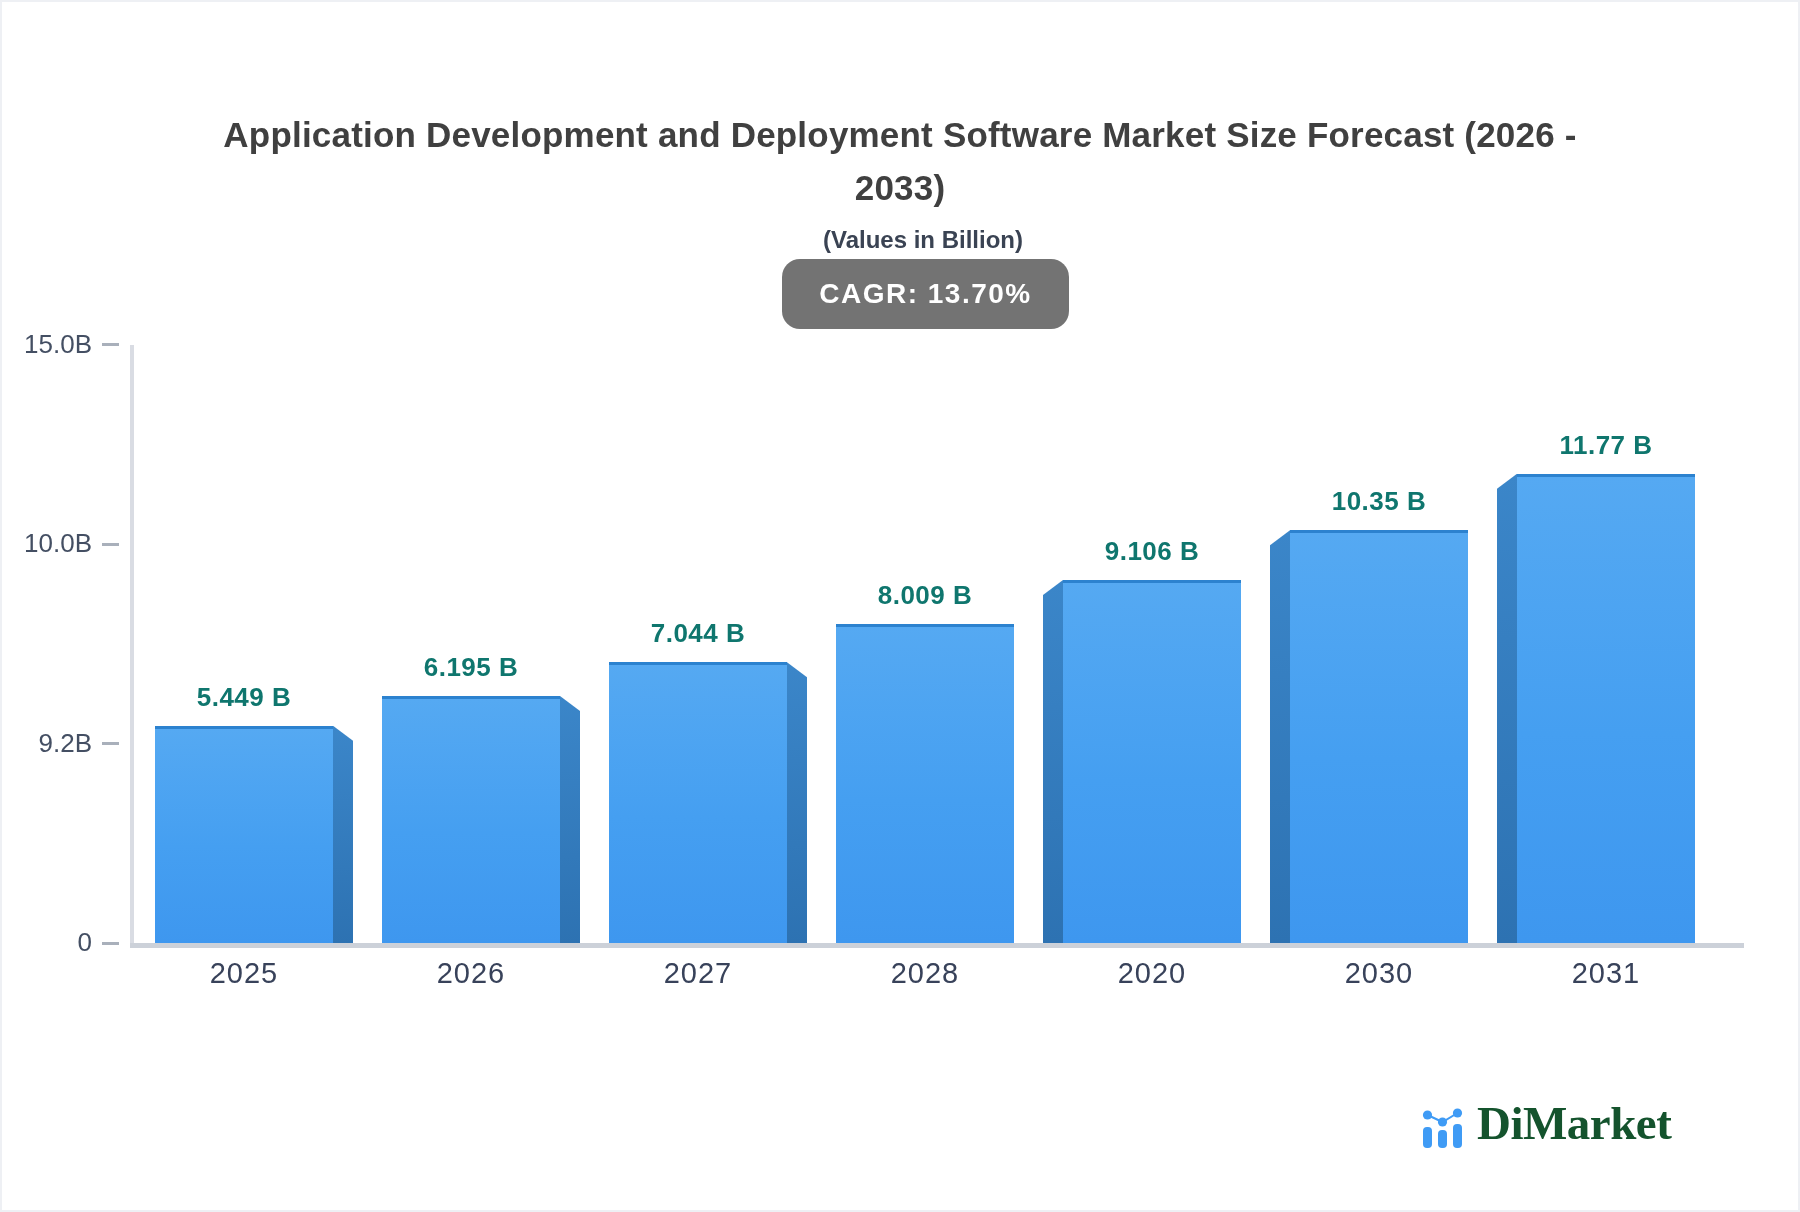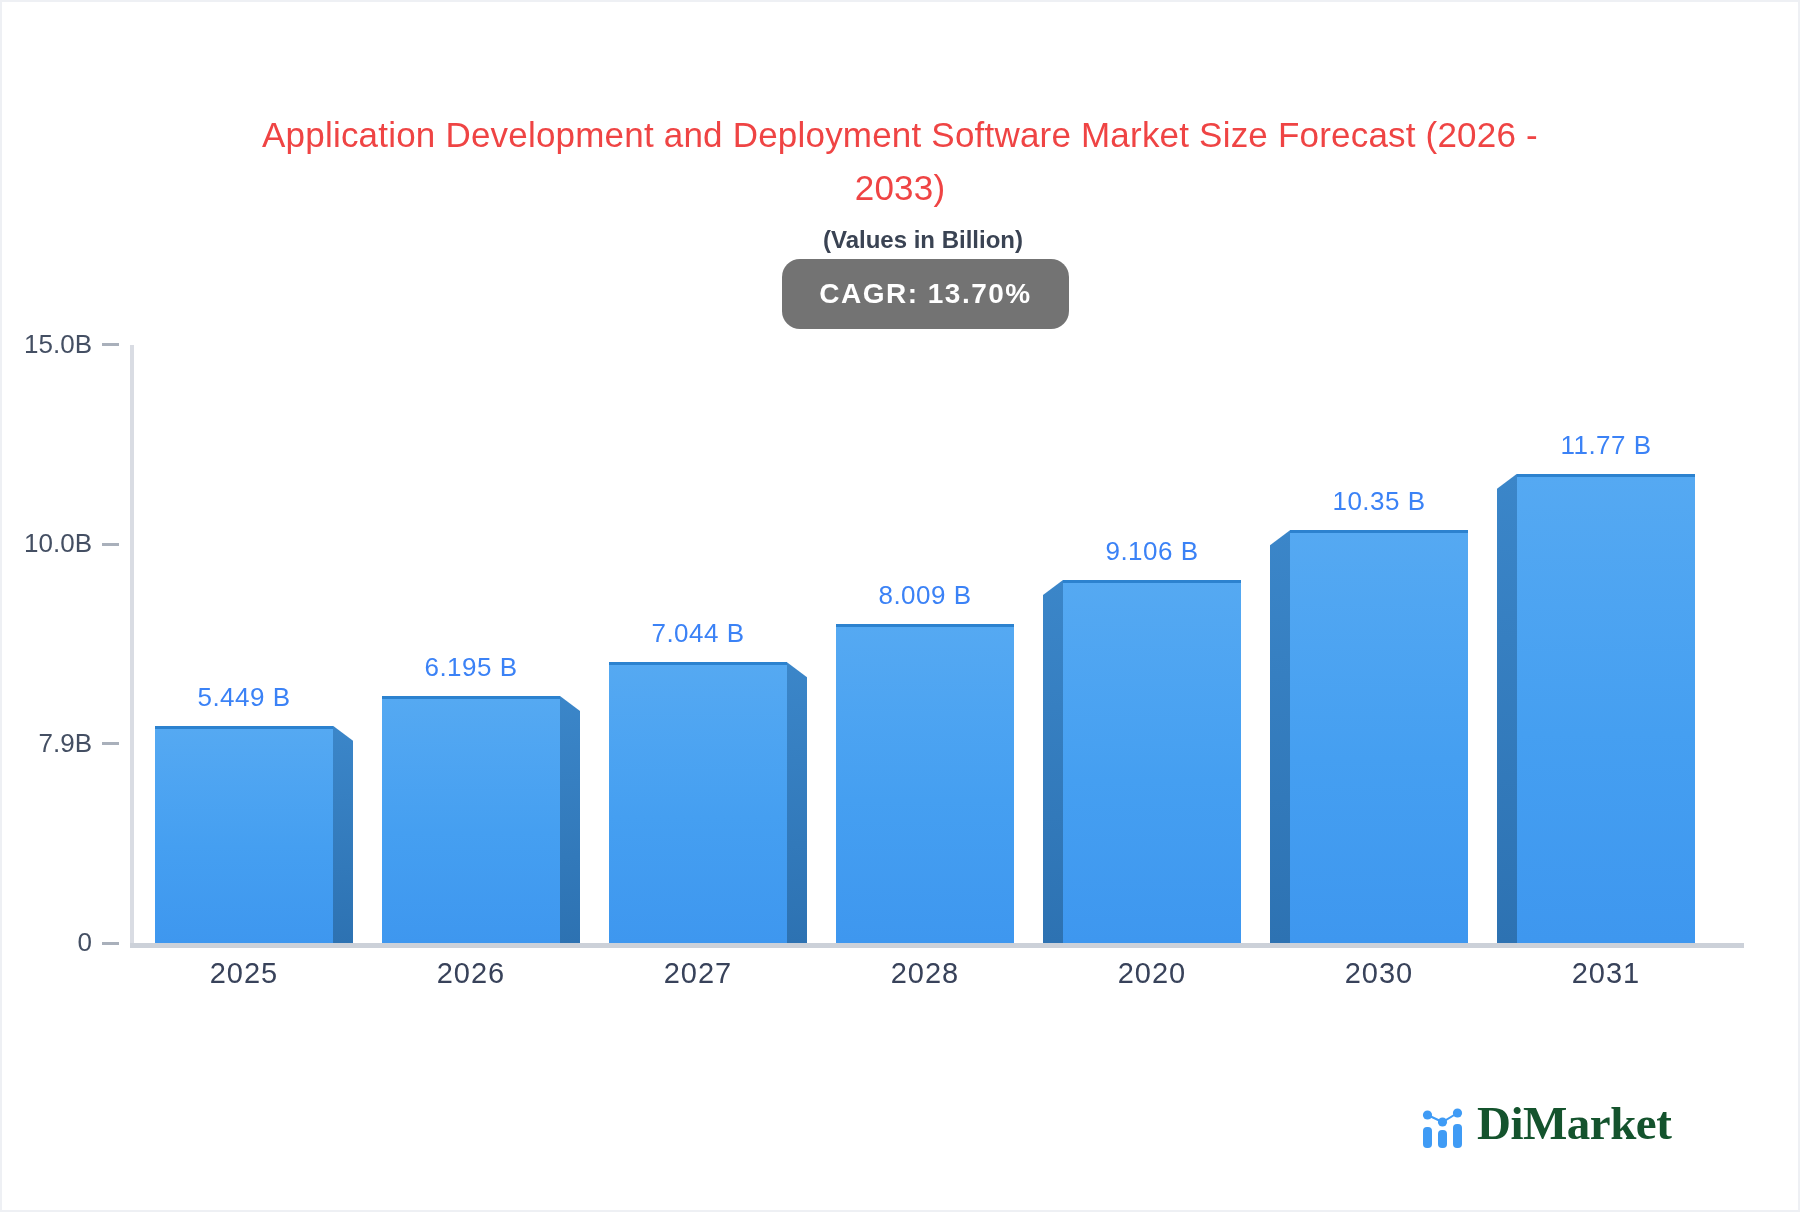--- a/index.html
+++ b/index.html
@@ -3,21 +3,21 @@
 <meta charset="utf-8">
 <style>
   html,body{margin:0;padding:0;background:#fff;}
   #frame{
     position:relative;width:1796px;height:1208px;background:#ffffff;
     border:2px solid #eef0f4;overflow:hidden;
     font-family:"Liberation Sans",sans-serif;
   }
   #header{position:absolute;left:0;right:0;top:106px;text-align:center;}
   .title-line{
-    font-size:35px;font-weight:400;color:#ef4444;line-height:53px;
+    font-size:35px;font-weight:700;color:#404040;line-height:53px;
     letter-spacing:.2px;
     text-align:center;
   }
   #subtitle{
     position:absolute;left:0;right:0;top:224px;text-align:center;
     font-size:24px;font-weight:700;color:#3a4353;padding-left:46px;
   }
   #cagr-badge{
     position:absolute;left:780px;top:257px;width:287px;height:70px;
     border-radius:18px;display:flex;align-items:center;justify-content:center;
@@ -30,22 +30,22 @@
   .y-tick-dash{position:absolute;left:100px;width:17px;height:3px;background:#a9b0bb;}
   .y-tick-label{
     position:absolute;left:0;width:90px;text-align:right;
     font-size:26px;font-weight:500;color:#444f63;
   }
   .bar-face{position:absolute;
     background:linear-gradient(180deg,#55a9f2 0%,#459ff1 55%,#3e97ef 100%);
     border-top:3px solid #2c82cf;box-sizing:border-box;}
   .bar-bevel{position:absolute;background:linear-gradient(180deg,#3b86c9 0%,#2d72b2 100%);}
   .bar-value-label{
-    position:absolute;text-align:center;font-size:26px;font-weight:400;
-    color:#3b82f6;letter-spacing:.5px;white-space:nowrap;
+    position:absolute;text-align:center;font-size:26px;font-weight:700;
+    color:#0f766e;letter-spacing:.5px;white-space:nowrap;
   }
   .x-axis-label{
     position:absolute;text-align:center;font-size:29px;font-weight:500;
     color:#38425a;letter-spacing:1px;
   }
   
   #logo{position:absolute;left:1420px;top:1096px;display:flex;align-items:flex-end;gap:13px;}
   #logo-text{
     font-family:"Liberation Serif",serif;font-size:47px;font-weight:700;
     color:#14532d;line-height:50px;letter-spacing:-0.5px;
@@ -69,21 +69,21 @@
 
   <div id="chart-layer">
     <div class="y-axis-line"></div>
     <div class="x-axis-line"></div>
 
   <div class="y-tick-dash" style="top: 341.45px;"></div>
       <div class="y-tick-label" style="top: 326.95px;">15.0B</div>
       <div class="y-tick-dash" style="top: 540.8px;"></div>
       <div class="y-tick-label" style="top: 526.3px;">10.0B</div>
       <div class="y-tick-dash" style="top: 740.15px;"></div>
-      <div class="y-tick-label" style="top: 725.65px;">7.9B</div>
+      <div class="y-tick-label" style="top: 725.65px;">9.2B</div>
       <div class="y-tick-dash" style="top: 939.5px;"></div>
       <div class="y-tick-label" style="top: 925px;">0</div>
       <div class="bar-face" style="left: 153px; top: 723.748px; width: 178px; height: 217.252px;"></div>
       <div class="bar-bevel" style="top: 723.748px; width: 20px; height: 217.252px; left: 331px; clip-path: polygon(0px 0px, 100% 15px, 100% 100%, 0px 100%);"></div>
       <div class="bar-value-label" style="left: 122px; width: 240px; top: 679.748px;">5.449 B</div>
       <div class="x-axis-label" style="left: 122px; width: 240px; top: 955px;">2025</div>
       <div class="bar-face" style="left: 380px; top: 694.005px; width: 178px; height: 246.995px;"></div>
       <div class="bar-bevel" style="top: 694.005px; width: 20px; height: 246.995px; left: 558px; clip-path: polygon(0px 0px, 100% 15px, 100% 100%, 0px 100%);"></div>
       <div class="bar-value-label" style="left: 349px; width: 240px; top: 650.005px;">6.195 B</div>
       <div class="x-axis-label" style="left: 349px; width: 240px; top: 955px;">2026</div>

